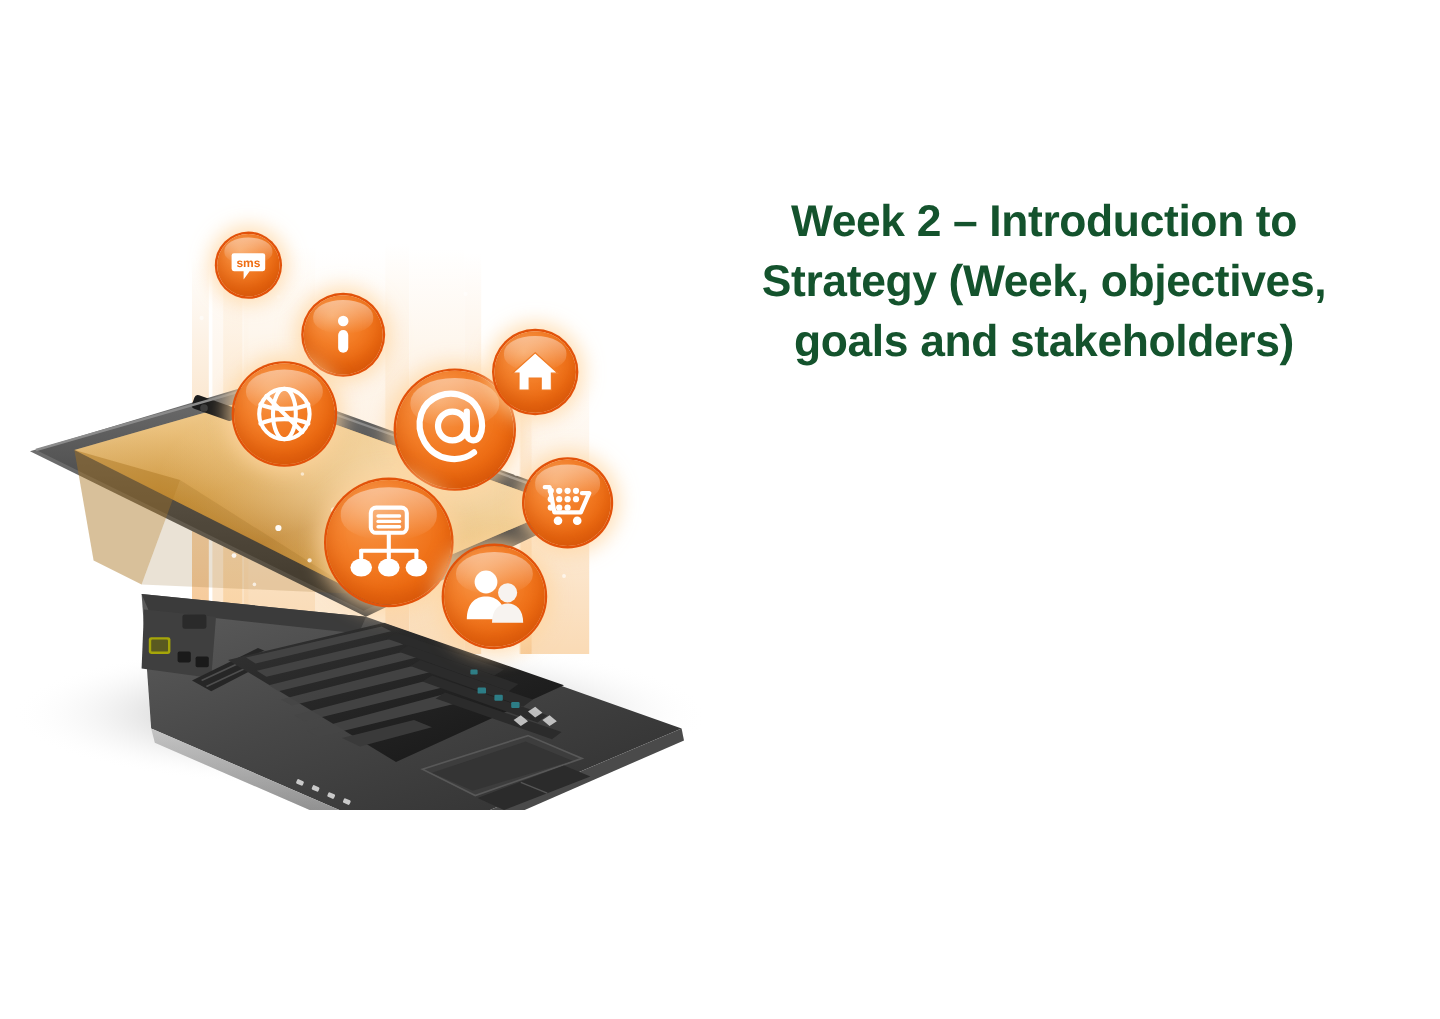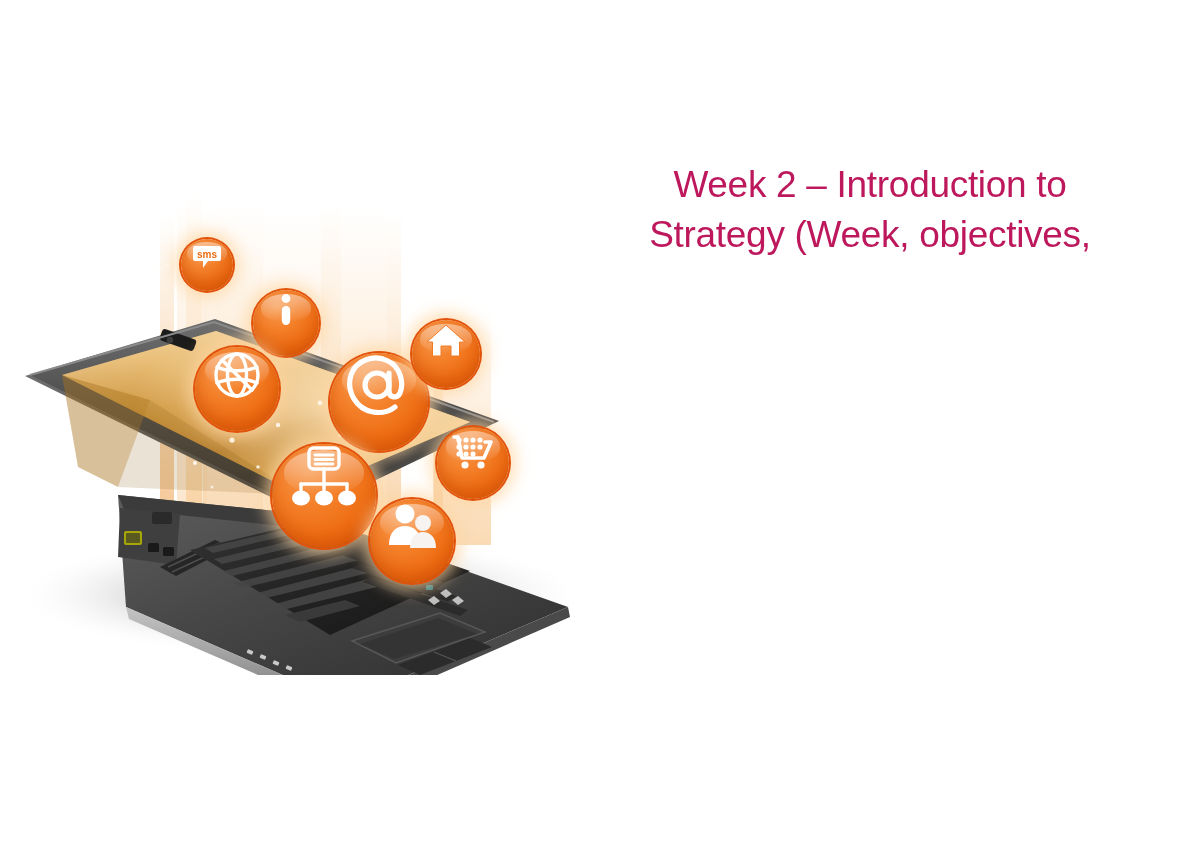--- a/index.html
+++ b/index.html
@@ -25,23 +25,24 @@
     position: absolute;
     left: 615px;
     top: 160px;
     width: 510px;
     text-align: center;
   }
   .title-line {
     font-family: "Liberation Sans", sans-serif;
     font-size: 37px;
     line-height: 50px;
-    color: #be185d;
+    color: #14532d;
     letter-spacing: -0.3px;
     white-space: nowrap;
+    font-weight: bold;
   }
 
   
   .graphic {
     position: absolute;
     left: 0px;
     top: 95px;
     width: 620px;
     height: 580px;
   }
@@ -90,22 +91,22 @@
 
   
   .bubble {
     position: absolute;
     border-radius: 50%;
     background: radial-gradient(circle at 36% 26%, #f79a4f 0%, #f4802a 34%, #ee6c12 66%, #e35b08 100%);
     box-shadow: 0 0 0 2px #e2520a,
                 0 0 16px 7px rgba(255, 214, 160, .75),
                 inset 0 -8px 14px rgba(180, 60, 0, .35);
     display: flex;
+    align-items: center;
     justify-content: center;
-    margin-top: 44px;
   }
   .bubble::after {
     content: "";
     position: absolute;
     left: 12%;
     top: 6%;
     width: 76%;
     height: 42%;
     border-radius: 50% 50% 45% 45%;
     background: linear-gradient(to bottom, rgba(255,255,255,.45), rgba(255,255,255,0));
@@ -403,15 +404,16 @@
           <path d="M25 49 C25 38 31 33 38 33 C45 33 51 38 51 49 Z"></path>
         </g>
       </svg>
     </div>
 
   </div>
 
   <div class="title-block">
     <div class="title-line">Week 2 – Introduction to</div>
     <div class="title-line">Strategy (Week, objectives,</div>
+    <div class="title-line">goals and stakeholders)</div>
   </div>
 
 </div>
 
 </body></html>

